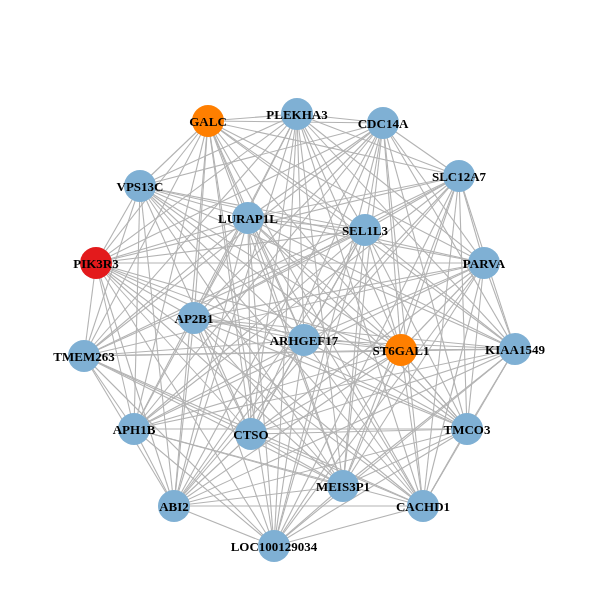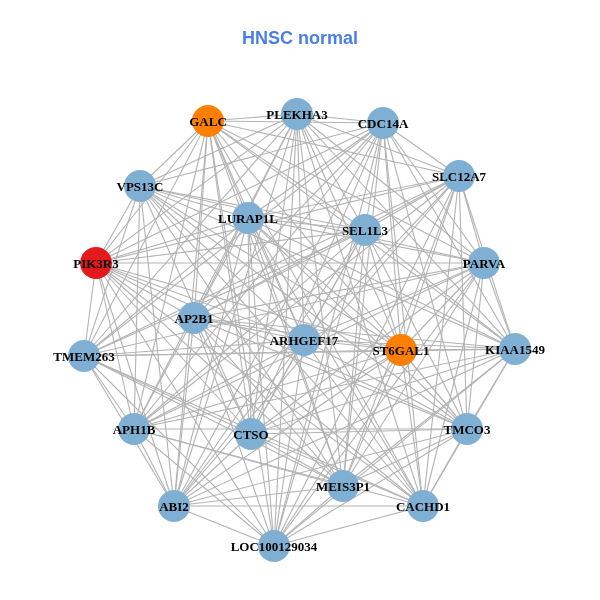--- a/index.html
+++ b/index.html
@@ -7,21 +7,20 @@
   .title { position:absolute; top:28px; left:0; width:600px; text-align:center;
            font-family:"Liberation Sans", sans-serif; font-weight:bold; font-size:18px; }
   svg { position:absolute; left:0; top:0; }
   .node-label { font-family:"Liberation Serif", serif; font-weight:bold; font-size:13px; fill:#000; }
   .edge { stroke:#b3b3b3; stroke-width:1.1; }
 </style>
 </head>
 <body>
 
 <div class="canvas">
-  <div class="title" style="color: rgb(74, 127, 230);">HNSC normal</div>
   <svg id="net" width="600" height="600">
     <g id="edges">
         <line x1="208" y1="121" x2="297" y2="114" class="edge" stroke="#b3b3b3"></line>
         <line x1="208" y1="121" x2="383" y2="123" class="edge" stroke="#b3b3b3"></line>
         <line x1="208" y1="121" x2="459" y2="176" class="edge" stroke="#b3b3b3"></line>
         <line x1="208" y1="121" x2="140" y2="186" class="edge" stroke="#b3b3b3"></line>
         <line x1="208" y1="121" x2="248" y2="218" class="edge" stroke="#b3b3b3"></line>
         <line x1="208" y1="121" x2="365" y2="230" class="edge" stroke="#b3b3b3"></line>
         <line x1="208" y1="121" x2="96" y2="263" class="edge" stroke="#b3b3b3"></line>
         <line x1="208" y1="121" x2="484" y2="263" class="edge" stroke="#b3b3b3"></line>

